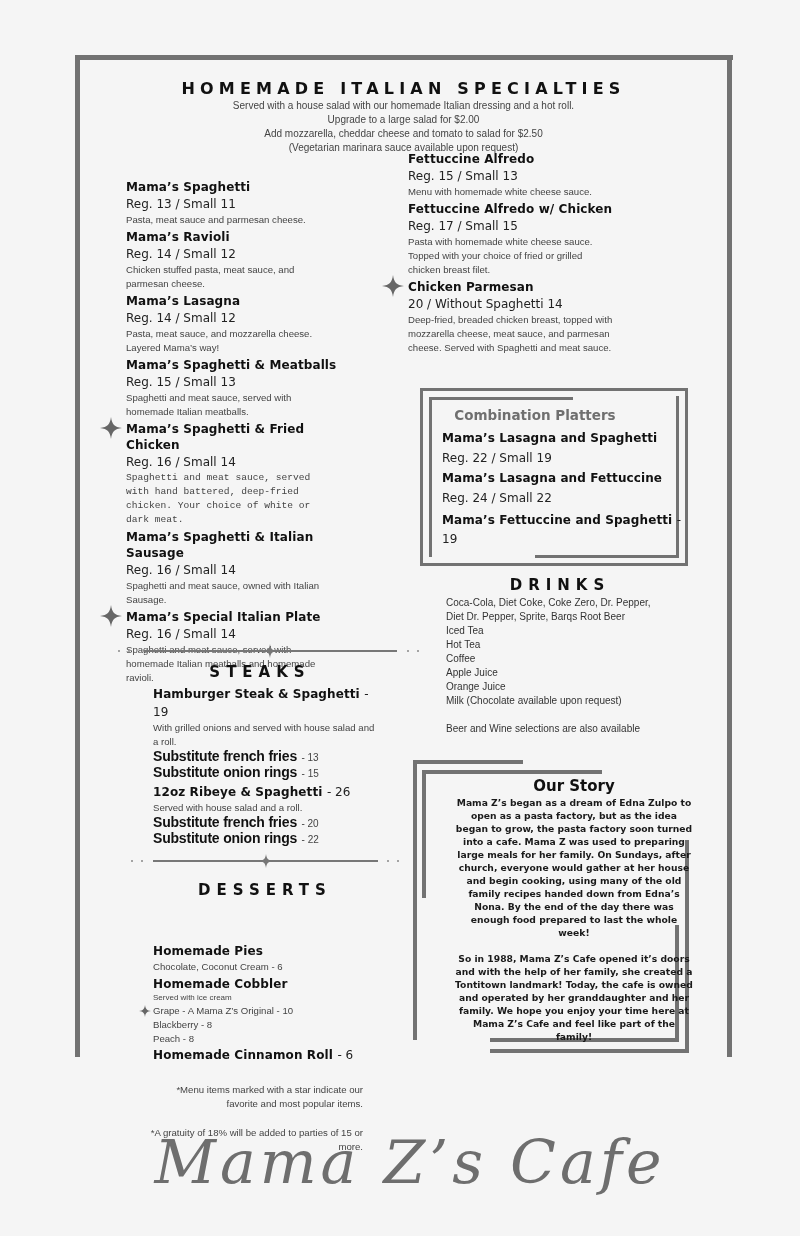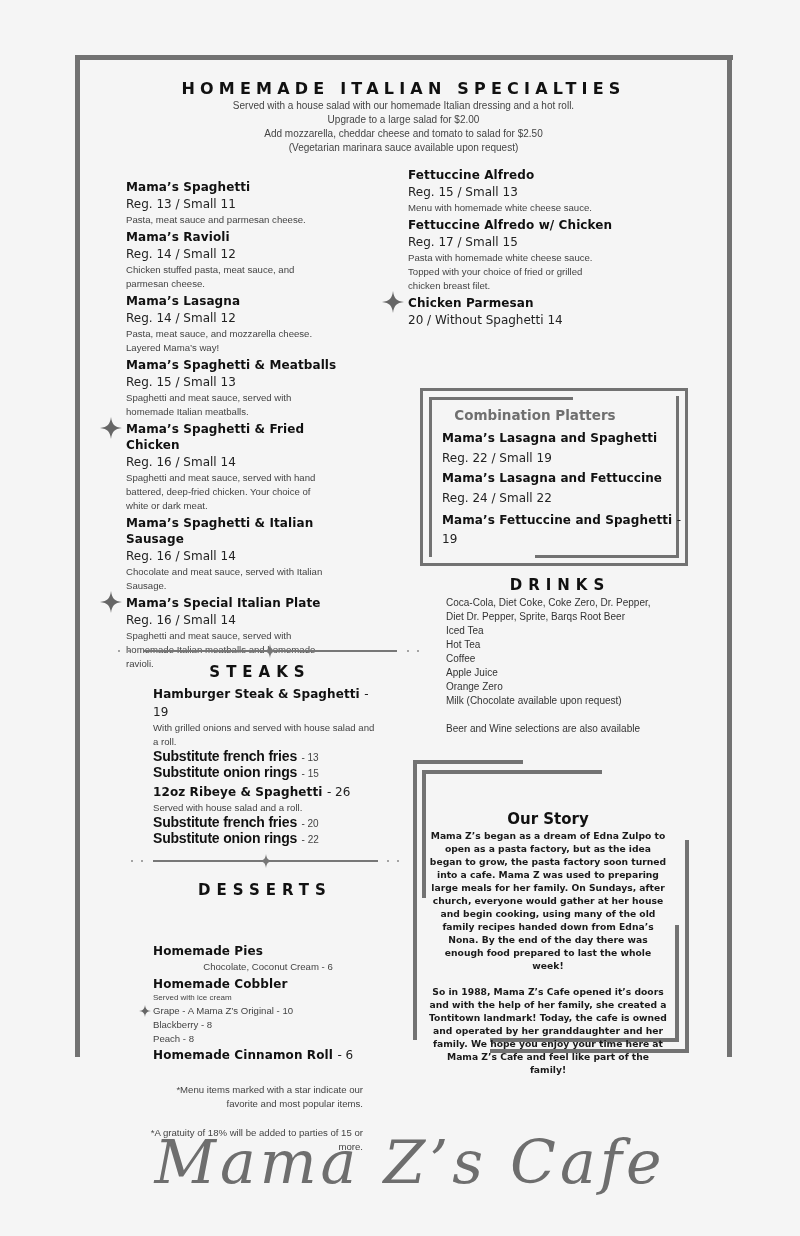--- a/index.html
+++ b/index.html
@@ -77,58 +77,59 @@
     <div class="item-desc" style="width:180px;">Spaghetti and meat sauce, served with homemade Italian meatballs.</div>
   </div>
   <div class="item">
     <span class="star" style="left:-26px; top:-4px;">
       <svg viewBox="0 0 20 20">
           <path d="M10 0 C11 7 13 9 20 10 C13 11 11 13 10 20 C9 13 7 11 0 10 C7 9 9 7 10 0Z" fill="#666"></path>
         </svg>
     </span>
     <div class="item-name">Mama’s Spaghetti &amp; Fried Chicken</div>
     <div class="item-price">Reg. 16 / Small 14</div>
-    <div class="item-desc" style="width:205px;">Spaghetti and meat sauce, served with hand battered, deep-fried chicken. Your choice of white or dark meat.</div>
+    <div class="item-desc" style="width:205px;font-family:Liberation Mono, monospace;">Spaghetti and meat sauce, served with hand battered, deep-fried chicken. Your choice of white or dark meat.</div>
   </div>
   <div class="item">
     <div class="item-name">Mama’s Spaghetti &amp; Italian Sausage</div>
     <div class="item-price">Reg. 16 / Small 14</div>
-    <div class="item-desc" style="width:210px;">Chocolate and meat sauce, served with Italian Sausage.</div>
+    <div class="item-desc" style="width:210px;">Spaghetti and meat sauce, owned with Italian Sausage.</div>
   </div>
   <div class="item">
     <span class="star" style="left:-26px; top:-4px;">
       <svg viewBox="0 0 20 20">
           <path d="M10 0 C11 7 13 9 20 10 C13 11 11 13 10 20 C9 13 7 11 0 10 C7 9 9 7 10 0Z" fill="#666"></path>
         </svg>
     </span>
     <div class="item-name">Mama’s Special Italian Plate</div>
     <div class="item-price">Reg. 16 / Small 14</div>
     <div class="item-desc" style="width:200px;">Spaghetti and meat sauce, served with homemade Italian meatballs and homemade ravioli.</div>
   </div>
 </div>
 
-<div class="col" style="left:408px; top:167px; width:210px;">
+<div class="col" style="left:408px; top:151px; width:210px;">
   <div class="item">
     <div class="item-name">Fettuccine Alfredo</div>
     <div class="item-price">Reg. 15 / Small 13</div>
     <div class="item-desc">Menu with homemade white cheese sauce.</div>
   </div>
   <div class="item">
     <div class="item-name">Fettuccine Alfredo w/ Chicken</div>
     <div class="item-price">Reg. 17 / Small 15</div>
     <div class="item-desc" style="width:200px;">Pasta with homemade white cheese sauce. Topped with your choice of fried or grilled chicken breast filet.</div>
   </div>
   <div class="item">
     <span class="star" style="left:-26px; top:-4px;">
       <svg viewBox="0 0 20 20">
           <path d="M10 0 C11 7 13 9 20 10 C13 11 11 13 10 20 C9 13 7 11 0 10 C7 9 9 7 10 0Z" fill="#666"></path>
         </svg>
     </span>
     <div class="item-name">Chicken Parmesan</div>
     <div class="item-price">20 / Without Spaghetti 14</div>
+    <div class="item-desc" style="width:205px;">Deep-fried, breaded chicken breast, topped with mozzarella cheese, meat sauce, and parmesan cheese. Served with Spaghetti and meat sauce.</div>
   </div>
 </div>
 
 <div class="abs" style="left:420px; top:388px; width:262px; height:172px; border:3px solid #727272;"></div>
 <div class="bar" style="left:429px; top:397px; width:144px; height:3px;"></div>
 <div class="bar" style="left:429px; top:397px; width:3px; height:160px;"></div>
 <div class="bar" style="left:676px; top:396px; width:3px; height:162px;"></div>
 <div class="bar" style="left:535px; top:555px; width:144px; height:3px;"></div>
 <div class="abs" style="left:442px; top:405px; width:240px;">
   <div style="font-family:'DejaVu Sans',sans-serif; font-weight:bold; font-size:13.5px; color:#6f6f6f; text-align:center; width:178px; margin-left:4px; line-height:20px;">Combination Platters</div>
@@ -156,21 +157,21 @@
 </div>
 
 <div class="sec-title" style="left:420px; width:280px; top:576px; font-size:15px; letter-spacing:6px;text-align:center;">DRINKS</div>
 <div class="abs drinks" style="left:446px; top:596px; width:240px;">
   <div>Coca-Cola, Diet Coke, Coke Zero, Dr. Pepper,</div>
   <div>Diet Dr. Pepper, Sprite, Barqs Root Beer</div>
   <div>Iced Tea</div>
   <div>Hot Tea</div>
   <div>Coffee</div>
   <div>Apple Juice</div>
-  <div>Orange Zero</div>
+  <div>Orange Juice</div>
   <div>Milk (Chocolate available upon request)</div>
   <div style="height:14px;"></div>
   <div>Beer and Wine selections are also available</div>
 </div>
 
 <div class="sec-title" style="left:150px; width:220px; top:663px; font-size:15px; letter-spacing:6px;">STEAKS</div>
 <div class="abs" style="left:153px; top:685px; width:225px;">
   <div>
     <div style="line-height:16px;">
       <span class="item-name">Hamburger Steak &amp; Spaghetti</span>
@@ -200,21 +201,21 @@
         <path d="M10 0 C11 7 13 9 20 10 C13 11 11 13 10 20 C9 13 7 11 0 10 C7 9 9 7 10 0Z" fill="#777"></path>
       </svg>
   </span>
   <span class="dot" style="left:256px;"></span>
     <span class="dot" style="left:266px;"></span>
 </div>
 
 <div class="sec-title" style="left:150px; width:230px; top:881px; font-size:15px; letter-spacing:6px;">DESSERTS</div>
 <div class="abs" style="left:153px; top:903px; width:230px;margin-top:40px;">
   <div class="item-name">Homemade Pies</div>
-  <div class="item-desc" style="line-height:15px;text-align:center;">Chocolate, Coconut Cream - 6</div>
+  <div class="item-desc" style="line-height:15px;">Chocolate, Coconut Cream - 6</div>
   <div class="item-name" style="margin-top:2px;">Homemade Cobbler</div>
   <div class="item-desc" style="font-size:8px; line-height:12px;">Served with ice cream</div>
   <div class="item-desc" style="position:relative;">
     <span class="star" style="left:-14px; top:1px; width:12px; height:12px;">
       <svg viewBox="0 0 20 20">
           <path d="M10 0 C11 7 13 9 20 10 C13 11 11 13 10 20 C9 13 7 11 0 10 C7 9 9 7 10 0Z" fill="#666"></path>
         </svg>
     </span>
     <span>Grape - A Mama Z’s Original - 10</span>
   </div>
@@ -230,21 +231,21 @@
 <div class="bar" style="left:413px; top:760px; width:4px; height:280px;"></div>
 <div class="bar" style="left:422px; top:770px; width:180px; height:4px;"></div>
 <div class="bar" style="left:422px; top:770px; width:4px; height:128px;"></div>
 <div class="bar" style="left:685px; top:840px; width:4px; height:212px;"></div>
 <div class="bar" style="left:675px; top:925px; width:4px; height:117px;"></div>
 <div class="bar" style="left:490px; top:1049px; width:199px; height:4px;"></div>
 <div class="bar" style="left:490px; top:1039px; width:0px; height:0px;"></div>
 <div class="bar" style="left:569px; top:1058px; width:0px; height:0px;"></div>
 <div class="bar" style="left:490px; top:1038px; width:189px; height:4px;"></div>
 
-<div class="abs" style="left:428px; top:776px; width:240px;margin-top:33px;">
+<div class="abs" style="left:454px; top:776px; width:240px;">
   <div style="font-family:'DejaVu Sans',sans-serif; font-weight:bold; font-size:15px; text-align:center; line-height:20px; color:#111;">Our Story</div>
   <div class="story">Mama Z’s began as a dream of Edna Zulpo to open as a pasta factory, but as the idea began to grow, the pasta factory soon turned into a cafe. Mama Z was used to preparing large meals for her family. On Sundays, after church, everyone would gather at her house and begin cooking, using many of the old family recipes handed down from Edna’s Nona. By the end of the day there was enough food prepared to last the whole week!</div>
   <div style="height:13px;"></div>
   <div class="story">So in 1988, Mama Z’s Cafe opened it’s doors and with the help of her family, she created a Tontitown landmark! Today, the cafe is owned and operated by her granddaughter and her family. We hope you enjoy your time here at Mama Z’s Cafe and feel like part of the family!</div>
 </div>
 
 <div class="abs note" style="left:148px; top:1055px; width:215px;">*Menu items marked with a star indicate our favorite and most popular items.</div>
 <div class="abs note" style="left:148px; top:1098px; width:215px;">*A gratuity of 18% will be added to parties of 15 or more.</div>
 
 <div class="script" style="left:70px; top:1102px; width:680px; text-align:center; font-size:60px; line-height:120px;">Mama Z’s Cafe</div>

